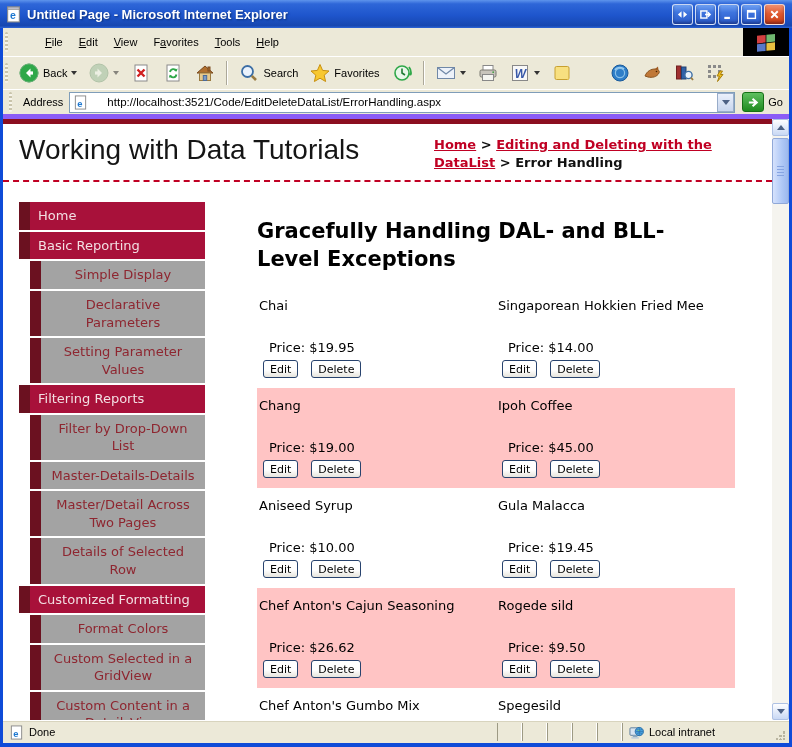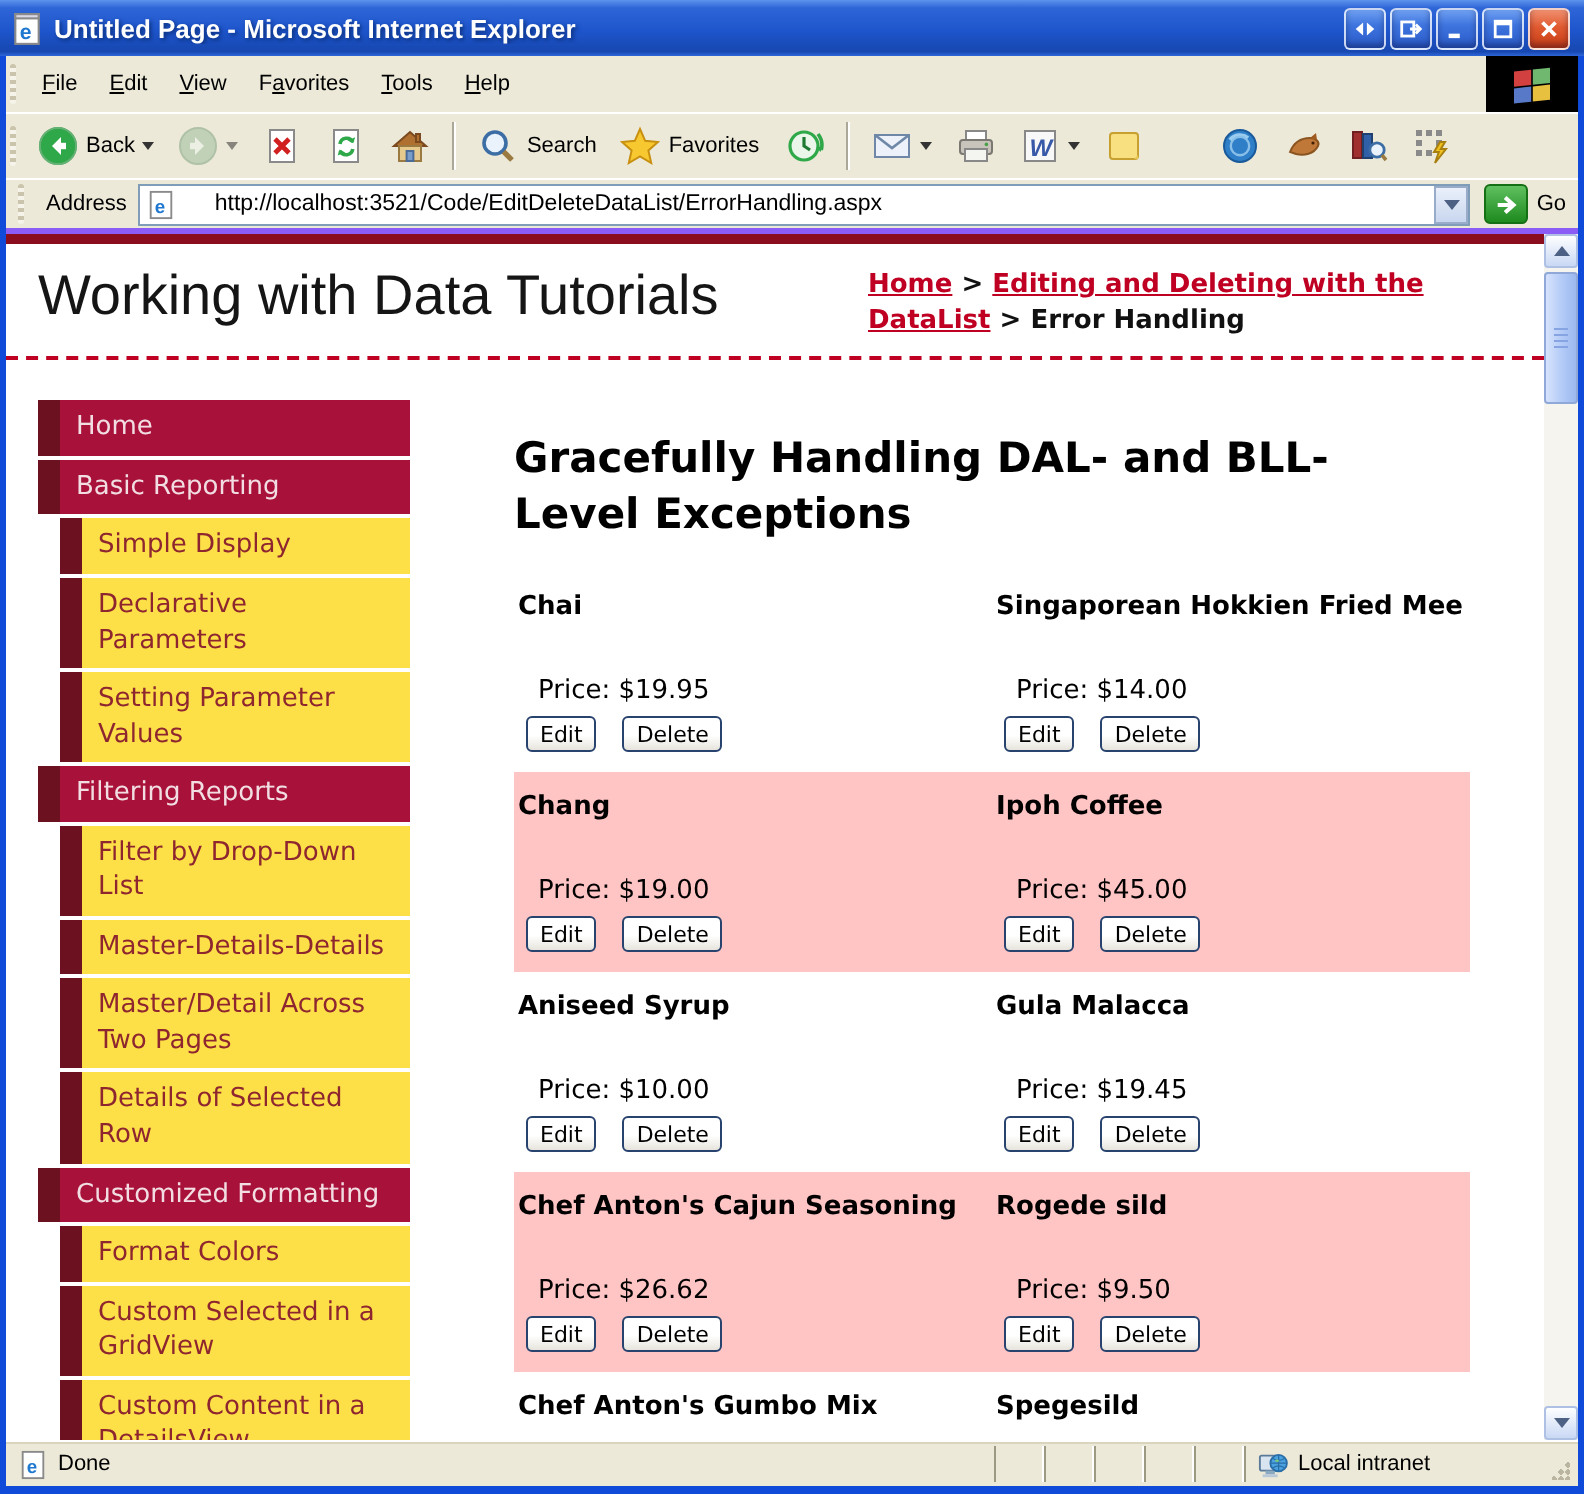--- a/index.html
+++ b/index.html
@@ -20,21 +20,21 @@
   .title-text{ flex:1; color:#fff; font-weight:bold; font-size:13px; text-shadow:1px 1px 2px #0A2F78; white-space:nowrap; overflow:hidden; }
   .win-controls{ display:flex; gap:2px; margin-right:2px; }
   .win-btn{ width:21px; height:21px; border-radius:3px; border:1px solid rgba(255,255,255,.75);
     background:linear-gradient(180deg,#6FA0F2 0%,#3E74DE 40%,#2A5AC8 100%);
     display:flex; align-items:center; justify-content:center; box-shadow:inset 0 -2px 3px rgba(0,0,40,.35); }
   .win-btn.close{ background:linear-gradient(180deg,#F09070 0%,#E05A30 45%,#C83C14 100%); }
   .win-btn svg{ width:13px; height:13px; }
 
   
   .menubar{ position:absolute; top:28px; left:3px; right:3px; height:28px; background:#ECE9D8;
-    display:flex; align-items:center; z-index:20; }
+    display:flex; align-items:center; z-index:20;gap:24px; }
   .grip{ width:3px; height:20px; margin:0 5px 0 2px; background:repeating-linear-gradient(180deg,#C9C4AB 0 2px,#F6F4EA 2px 4px); border-radius:2px; }
   .menu-item{ padding:5px 8px; font-size:11px; color:#000; cursor:default; }
   .win-logo{ margin-left:auto; width:46px; height:28px; background:#000; display:flex; align-items:center; justify-content:center; }
   .win-logo svg{ width:22px; height:20px; }
 
   
   .toolbar{ position:absolute; top:56px; left:3px; right:3px; height:33px; background:#ECE9D8;
     border-top:1px solid #FFFFFF; display:flex; align-items:center; z-index:20; }
   .tb-btn{ display:flex; align-items:center; padding:2px 4px; margin:16px 1px; font-size:11px; color:#000; border:1px solid transparent; border-radius:3px; }
   .tb-btn.disabled{ opacity:.55; }
@@ -55,50 +55,50 @@
     border:1px solid #98ACC9; display:flex; align-items:center; justify-content:center; }
   .addr-drop i{ width:0;height:0;border-left:4px solid transparent;border-right:4px solid transparent;border-top:5px solid #4D6185; }
   .go-btn{ width:22px; height:20px; margin:0 4px 0 7px; border-radius:3px;
     background:linear-gradient(180deg,#5FC05F,#1E8A1E); border:1px solid #157015;
     display:flex; align-items:center; justify-content:center; }
   .go-btn svg{ width:13px; height:13px; }
   .go-lbl{ margin-right:2px; }
 
   
   .viewport{ position:absolute; top:114px; left:3px; right:3px; height:606px; background:#fff;
-    border-top:3px solid #8b5cf6; display:flex; z-index:10; }
+    border-top:5px solid #8b5cf6; display:flex; z-index:10; }
   .page-area{ flex:1; overflow:hidden; position:relative; background:#fff; }
   .red-bar{ height:5px; background:#8B0E1F; }
 
   .page-header{ display:flex; justify-content:space-between; align-items:flex-start;
     padding:10px 14px 8px 16px; border-bottom:2px dashed #C00023; }
   .site-title{ font-family:"Liberation Sans",sans-serif; font-size:28px; color:#151515; letter-spacing:0; }
   .breadcrumb{ width:324px; font-family:"DejaVu Sans",sans-serif; font-size:13px; font-weight:bold; line-height:1.4; margin-top:2px; color:#111; }
   .bc-link{ color:#C00023; text-decoration:underline; cursor:pointer; }
   .bc-current{ white-space:nowrap; color:#111; }
 
   .page-body{ display:flex; padding-top:20px; font-family:"DejaVu Sans",sans-serif; }
 
   
   .sidebar{ width:186px; margin-left:16px; flex:0 0 auto; }
   .nav-item{ display:flex; margin-bottom:2px; font-size:13px; line-height:1.35; cursor:pointer; }
   .nav-item .notch{ flex:0 0 11px; background:#6B1120; }
   .nav-item .nav-lbl{ flex:1; padding:5px 8px; }
   .nav-item.header .nav-lbl{ background:#A8113A; color:#F2DEE2; }
   .nav-item.sub{ margin-left:11px; }
-  .nav-item.sub .nav-lbl{ background:#fde047; color:#8E2630; }
+  .nav-item.sub .nav-lbl{ background:#a3a3a3; color:#8E2630;text-align:center; }
 
   
   .main{ margin-left:52px; width:478px; }
   .main-heading{ font-size:21px; font-weight:bold; color:#000; line-height:1.32; margin-top:16px; width:470px; }
   .products{ margin-top:14px; }
   .product-row{ display:flex; min-height:100px; }
   .product-row.hl{ background:#FFC4C4; }
   .product-cell{ width:239px; }
-  .p-name{ font-size:13px; font-weight:bold; color:#000; margin:10px 0 0 2px; }
+  .p-name{ font-size:13px; font-weight:normal; color:#000; margin:10px 0 0 2px; }
   .p-price{ font-size:13px; color:#000; margin:27px 0 3px 12px; }
   .p-btns{ margin-left:6px; }
   .xp-btn{ font-family:"DejaVu Sans",sans-serif; font-size:11px; color:#000; background:linear-gradient(180deg,#FFFFFF 55%,#E6E4DC);
     border:1px solid #28436E; border-radius:3px; padding:1px 6px; margin-right:13px; height:18px; cursor:pointer; }
 
   
   .scrollbar{ width:17px; flex:0 0 auto; background:#F5F4EF; display:flex; flex-direction:column; }
   .sb-btn{ height:17px; background:linear-gradient(180deg,#FDFEFF,#C9D8F4); border:1px solid #AEC1E4; border-radius:2px;
     display:flex; align-items:center; justify-content:center; }
   .sb-btn i{ width:0; height:0; border-left:4px solid transparent; border-right:4px solid transparent; }

